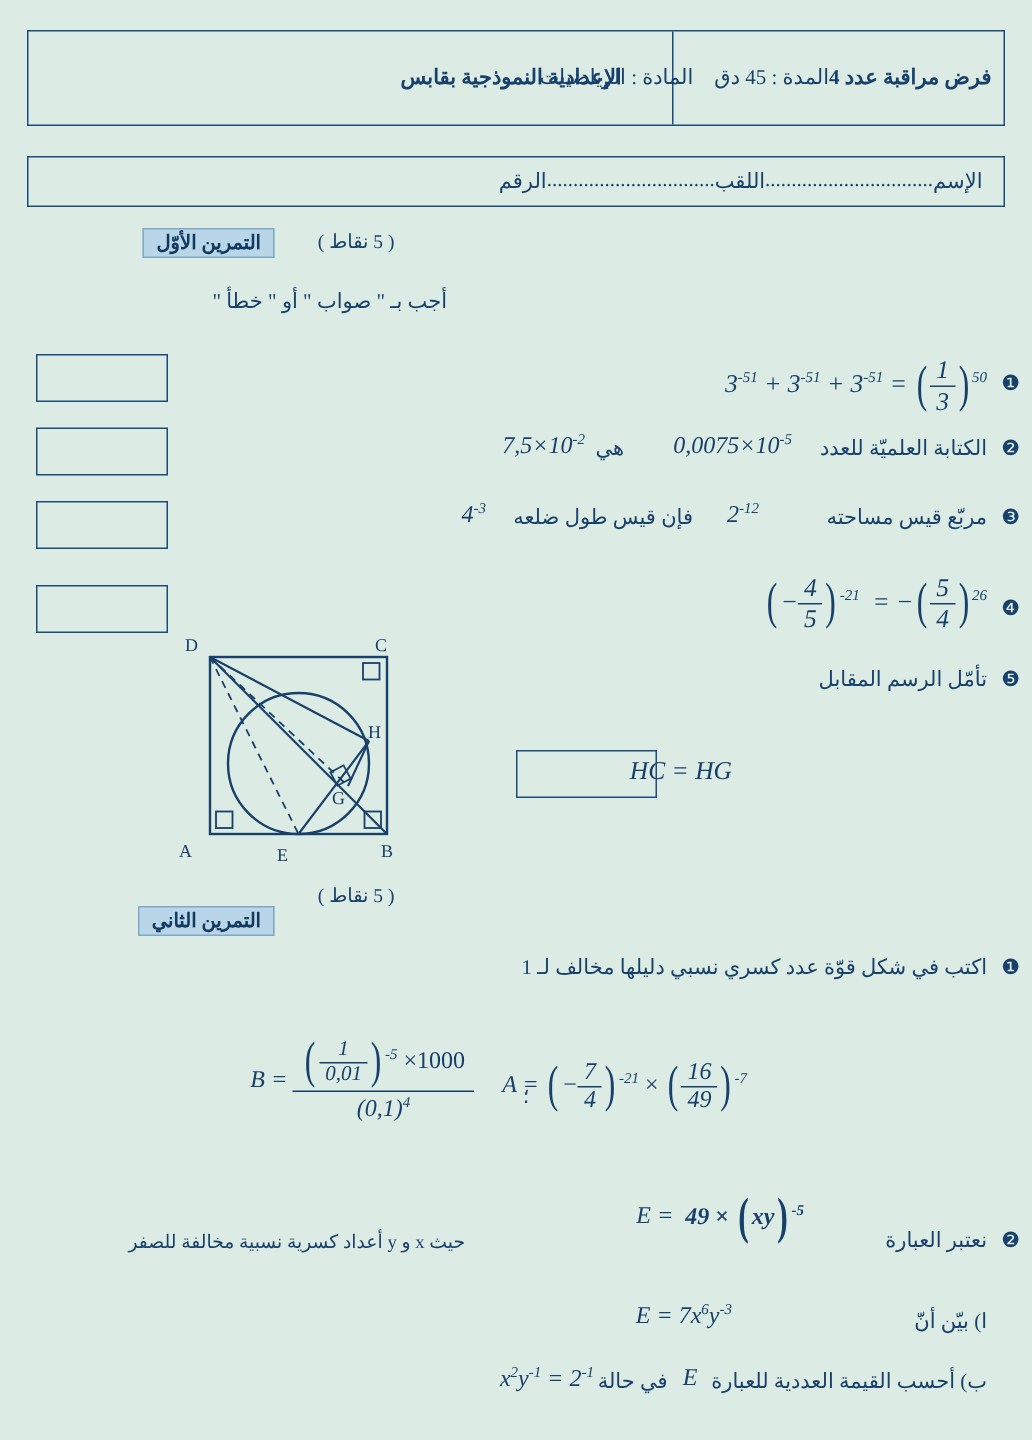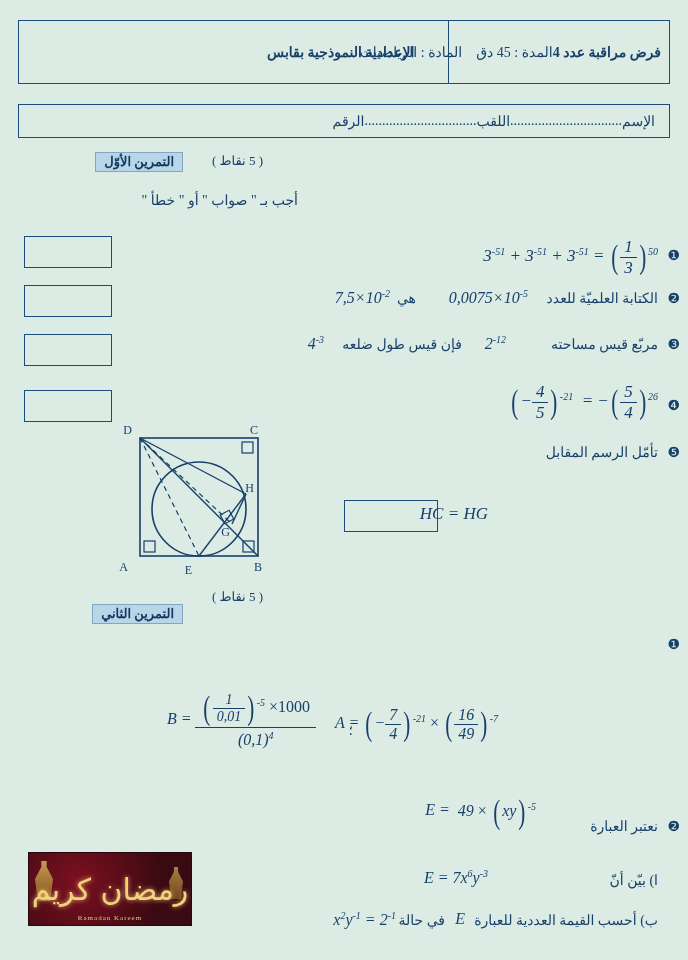--- a/index.html
+++ b/index.html
@@ -224,20 +224,21 @@
       <text x="10" y="147" font-size="12" fill="#17406b" font-family="Liberation Serif, serif">A</text>
       <text x="74" y="150" font-size="12" fill="#17406b" font-family="Liberation Serif, serif">E</text>
       <text x="144" y="147" font-size="12" fill="#17406b" font-family="Liberation Serif, serif">B</text>
     </svg>
   </div>
 
   <div class="tag" style="top:604px;right:505px;">التمرين الثاني</div>
   <div class="pts" style="top:589px;right:425px;">( 5 نقاط )</div>
 
   <div class="txt" style="top:636px;right:8px;">❶</div>
+  <div class="txt" style="top:636px;right:30px;">اكتب في شكل قوّة عدد كسري نسبي دليلها مخالف لـ 1</div>
 
   <div class="math" style="top:692px;right:372px;font-size:16px;">
     <span>B =</span>
     <span class="frac" style="font-size:16px;">
       <span class="n" style="padding:0 6px 2px;">
         <span class="bigparen">(</span><span class="frac" style="font-size:14px;"><span class="n">1</span><span class="d">0,01</span></span><span class="bigparen">)</span><sup style="vertical-align:super;">-5</sup>
         <span class="up"> ×1000</span>
       </span>
       <span class="d" style="padding-top:2px;">(0,1)<sup>4</sup></span>
     </span>
@@ -250,32 +251,27 @@
     <span class="bigparen">(</span>−<span class="frac"><span class="n">7</span><span class="d">4</span></span><span class="bigparen">)</span><sup style="vertical-align:super;">-21</sup>
     <span class="up">×</span>
     <span class="bigparen">(</span><span class="frac"><span class="n">16</span><span class="d">49</span></span><span class="bigparen">)</span><sup style="vertical-align:super;">-7</sup>
   </div>
 
   <div class="txt" style="top:818px;right:8px;">❷</div>
   <div class="txt" style="top:818px;right:30px;">نعتبر العبارة</div>
   <div class="math" style="top:796px;right:148px;font-size:16px;">
     E =
     <span class="frac" style="font-size:16px;">
-      <span class="d" style="padding-top:2px;">49 <span class="up">×</span> <span class="bigparen">(</span>xy<span class="bigparen">)</span><sup style="vertical-align:super;">-5</sup></span>
+      <span class="d" style="padding-top:2px;font-weight:bold;">49 <span class="up">×</span> <span class="bigparen">(</span>xy<span class="bigparen">)</span><sup style="vertical-align:super;">-5</sup></span>
     </span>
   </div>
+  <div class="txt small" style="top:820px;right:378px;">حيث x و y أعداد كسرية نسبية مخالفة للصفر</div>
 
   <div class="txt" style="top:872px;right:30px;">ا) بيّن أنّ</div>
   <div class="math" style="top:868px;right:200px;font-size:16px;">E = 7x<sup>6</sup>y<sup>-3</sup></div>
 
   <div class="txt" style="top:912px;right:30px;">ب) أحسب القيمة العددية للعبارة</div>
   <div class="math" style="top:910px;right:223px;font-size:16px;font-style:italic;">E</div>
   <div class="txt" style="top:912px;right:243px;">في حالة</div>
   <div class="math" style="top:910px;right:292px;font-size:16px;">x<sup>2</sup>y<sup>-1</sup> = 2<sup>-1</sup></div>
 
-  <div class="ramadan">
-    <div class="lamp"></div>
-    <div class="lamp2"></div>
-    <div class="calig">رمضان كريم</div>
-    <div class="sub">Ramadan Kareem</div>
-  </div>
 
 </div>
 
 </body></html>

